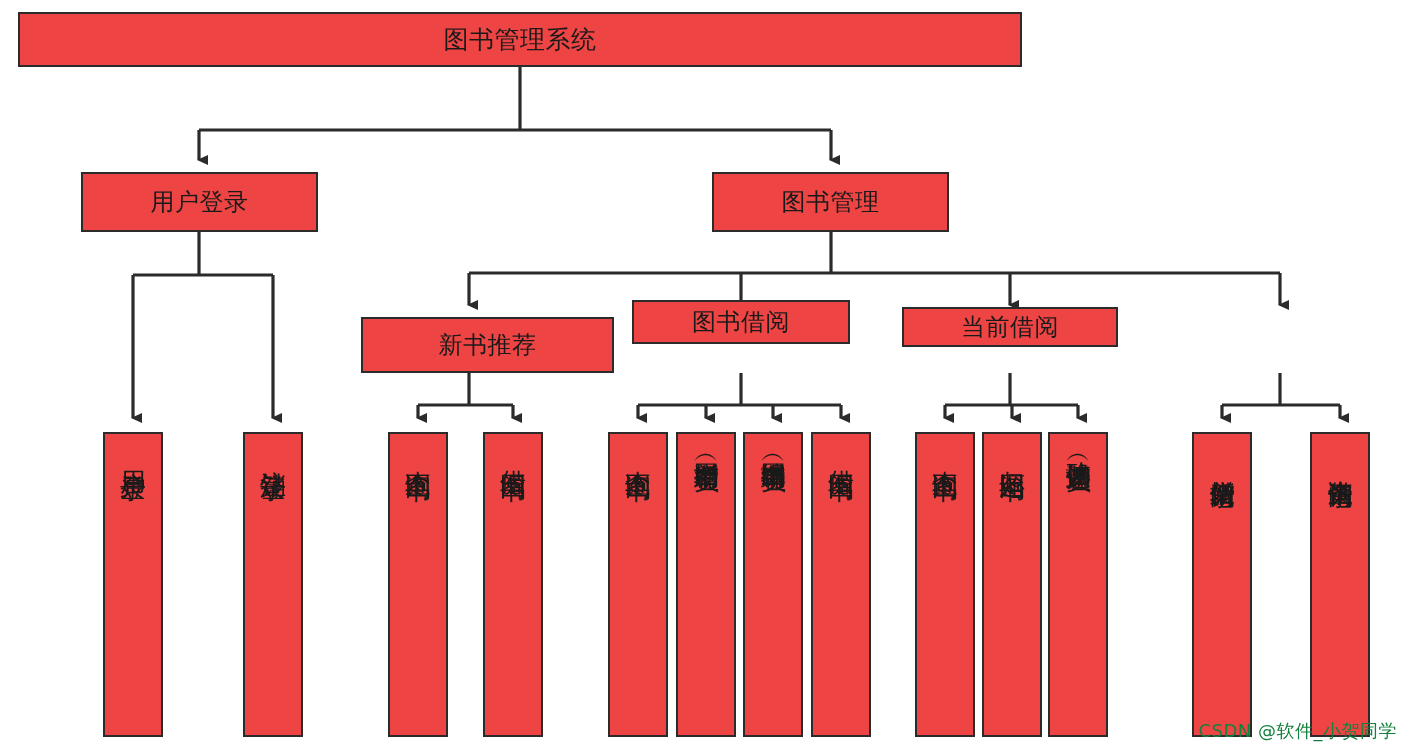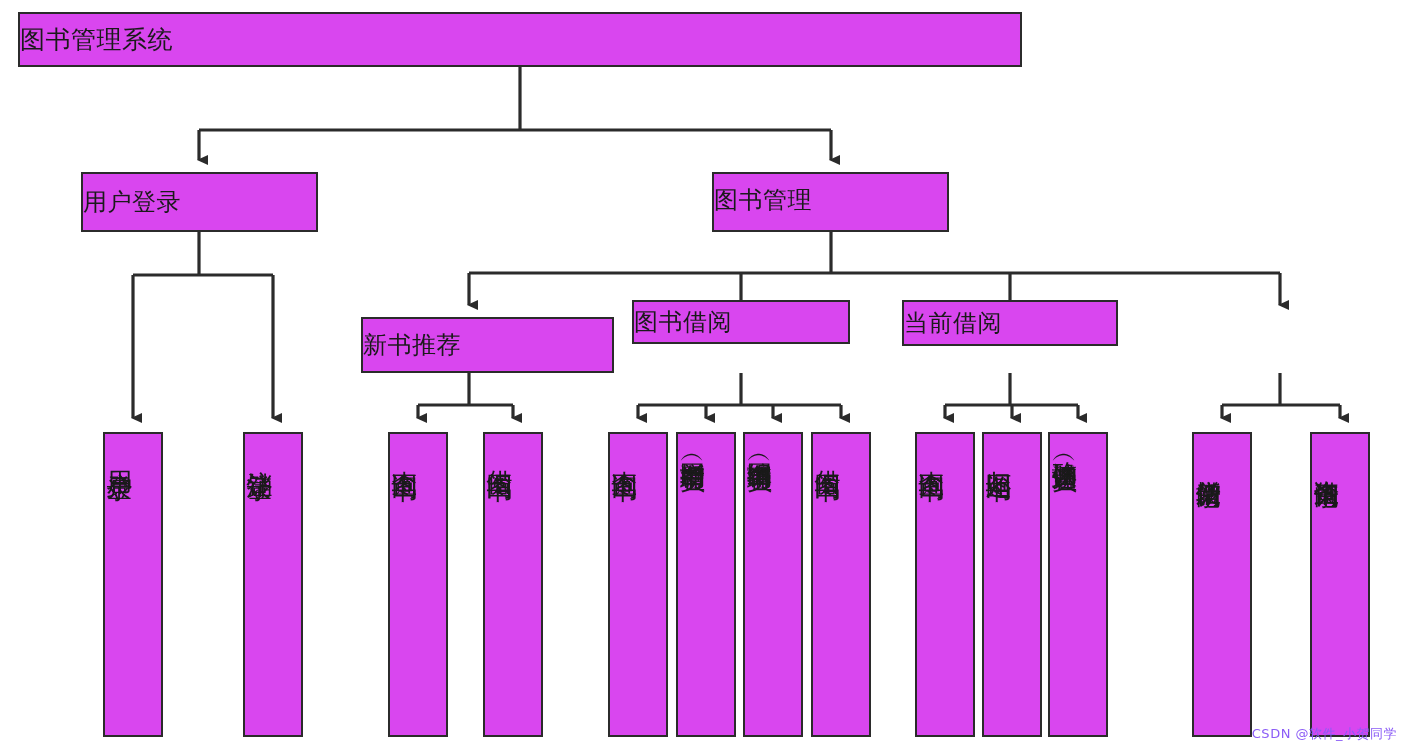--- a/index.html
+++ b/index.html
@@ -22,24 +22,25 @@
     position: absolute;
     left: 0;
     top: 0;
     width: 1405px;
     height: 747px;
     pointer-events: none;
   }
   .node {
     position: absolute;
     box-sizing: border-box;
-    background: #d946ef;
+    background: #ef4444;
     border: 2.5px solid #2b2b2b;
     display: flex;
     align-items: center;
+    justify-content: center;
     color: #1a1a1a;
   }
   .node .label {
     display: block;
     text-align: center;
     line-height: 1.0;
     white-space: nowrap;
   }
   
   .node.horiz .label {
@@ -63,22 +64,22 @@
     white-space: nowrap;
   }
   .node.vert.tall .label {
     font-size: 25px;
     letter-spacing: 1px;
   }
   .watermark {
     position: absolute;
     right: 8px;
     bottom: 4px;
-    font-size: 13px;
-    color: #8b5cf6;
+    font-size: 18px;
+    color: #15803d;
     letter-spacing: 0.5px;
     white-space: nowrap;
     user-select: none;
   }
 </style>
 </head>
 <body>
 
 <div id="canvas">
 
@@ -133,31 +134,31 @@
     </g>
   </svg>
 
   <div class="node horiz root" style="left:18px; top:12px; width:1004px; height:55px;">
     <span class="label">图书管理系统</span>
   </div>
 
   <div class="node horiz" style="left:81px; top:172px; width:237px; height:60px;">
     <span class="label">用户登录</span>
   </div>
-  <div class="node horiz" style="left:712px; top:172px; width:237px; height:60px;font-family:Liberation Mono, monospace;">
+  <div class="node horiz" style="left:712px; top:172px; width:237px; height:60px;">
     <span class="label">图书管理</span>
   </div>
 
   <div class="node horiz" style="left:361px; top:317px; width:253px; height:56px;">
     <span class="label">新书推荐</span>
   </div>
   <div class="node horiz" style="left:632px; top:300px; width:218px; height:44px;">
     <span class="label">图书借阅</span>
   </div>
-  <div class="node horiz" style="left:902px; top:300px; width:216px; height:46px;">
+  <div class="node horiz" style="left:902px; top:307px; width:216px; height:40px;">
     <span class="label">当前借阅</span>
   </div>
 
   <div class="node vert" style="left:103px; top:432px; width:60px; height:305px;">
     <span class="label">用户登录</span>
   </div>
   <div class="node vert" style="left:243px; top:432px; width:60px; height:305px;">
     <span class="label">注销登录</span>
   </div>
 

